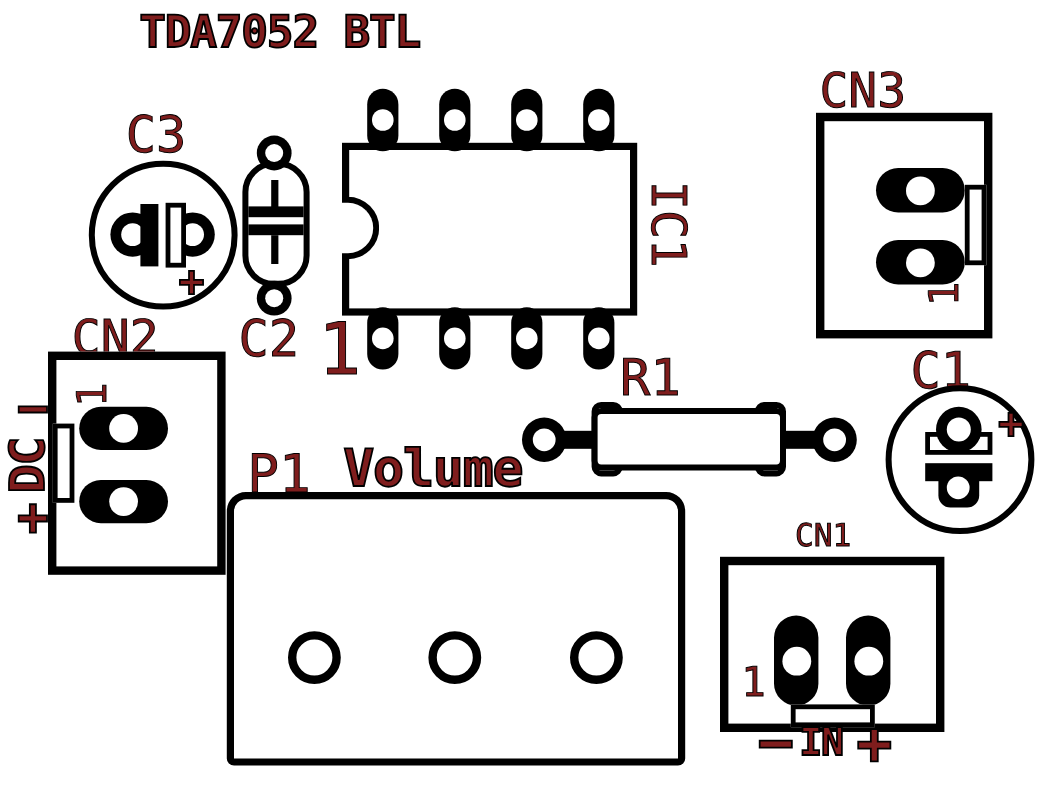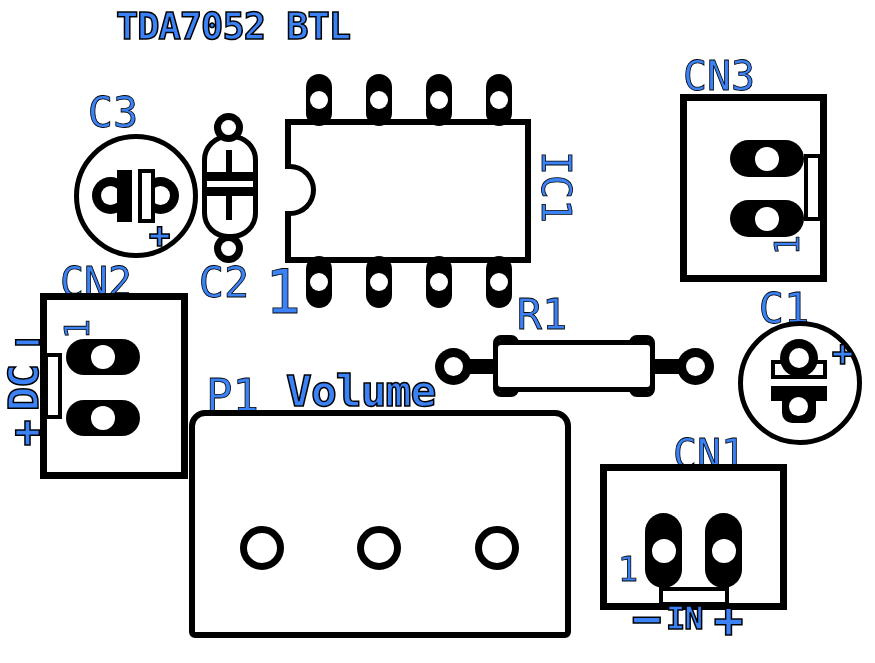--- a/index.html
+++ b/index.html
@@ -1,38 +1,38 @@
 <!DOCTYPE html>
 <html><head>
 <meta charset="utf-8">
 <style>
   html,body{margin:0;padding:0;background:#fff;}
   #board{position:relative;width:875px;height:663px;background:#fff;overflow:hidden;
-         font-family:"DejaVu Sans Mono",monospace;color:#3b82f6;}
+         font-family:"DejaVu Sans Mono",monospace;color:#7f1d1d;}
   .abs{position:absolute;box-sizing:border-box;}
   .ink{background:#000;}
   .outline{background:#fff;border:5px solid #000;}
   .donut{background:#000;border-radius:50%;}
   .hole{position:absolute;inset:0;margin:auto;background:#fff;border-radius:50%;}
   .stadium{background:#000;}
   .lbl{white-space:nowrap;line-height:1;-webkit-text-stroke:0.8px #000;}
   .lbl-b{font-weight:bold;-webkit-text-stroke:1.5px #000;letter-spacing:-1px;}
   .ctr{display:flex;align-items:center;justify-content:center;text-align:center;}
   .rot90{transform:rotate(90deg);}
   .rotm90{transform:rotate(-90deg);}
 </style>
 </head>
 <body>
 
 <div id="board">
 
   <div class="abs lbl lbl-b" style="left:116px;top:8px;font-size:37px;">TDA7052 BTL</div>
 
   <div>
-    <div class="abs lbl ctr" style="left:83px;top:92px;width:60px;font-size:42px;">C3</div>
+    <div class="abs lbl ctr" style="left:100px;top:92px;width:60px;font-size:42px;">C3</div>
     <div class="abs outline" style="left:74px;top:134px;width:124px;height:124px;border-radius:50%;"></div>
     <div class="abs donut" style="left:92px;top:177px;width:37px;height:37px;">
       <span class="hole" style="width:19px;height:19px;"></span>
     </div>
     <div class="abs ink" style="left:117px;top:170px;width:15px;height:52px;"></div>
     <div class="abs donut" style="left:142px;top:177px;width:37px;height:37px;">
       <span class="hole" style="width:19px;height:19px;"></span>
     </div>
     <div class="abs" style="left:138px;top:169px;width:17px;height:54px;background:#fff;border:4px solid #000;"></div>
     <div class="abs lbl lbl-b ctr" style="left:141px;top:218px;width:36px;height:36px;font-size:36px;">+</div>
@@ -148,21 +148,21 @@
   <div>
     <div class="abs lbl" style="left:206px;top:374px;font-size:44px;">P1</div>
     <div class="abs lbl lbl-b" style="left:286px;top:370px;font-size:43px;">Volume</div>
     <div class="abs outline" style="left:189px;top:410px;width:382px;height:228px;border-width:6px;border-radius:16px 16px 6px 6px;"></div>
     <div class="abs" style="left:240px;top:526px;width:44px;height:44px;border:7px solid #000;border-radius:50%;background:#fff;"></div>
     <div class="abs" style="left:357px;top:526px;width:44px;height:44px;border:7px solid #000;border-radius:50%;background:#fff;"></div>
     <div class="abs" style="left:475px;top:526px;width:44px;height:44px;border:7px solid #000;border-radius:50%;background:#fff;"></div>
   </div>
 
   <div>
-    <div class="abs lbl ctr" style="left:639px;top:434px;width:140px;font-size:40px;text-align:center;">CN1</div>
+    <div class="abs lbl ctr" style="left:616px;top:434px;width:140px;font-size:26px;text-align:center;">CN1</div>
     <div class="abs outline" style="left:600px;top:464px;width:187px;height:146px;border-width:7px;"></div>
     <div class="abs stadium" style="left:645px;top:513px;width:37px;height:75px;border-radius:19px;">
       <span class="hole" style="width:24px;height:24px;"></span>
       </div>
     <div class="abs stadium" style="left:705px;top:513px;width:37px;height:75px;border-radius:19px;">
       <span class="hole" style="width:24px;height:24px;"></span>
       </div>
     <div class="abs" style="left:659px;top:587px;width:70px;height:19px;background:#fff;border:4px solid #000;"></div>
     <div class="abs lbl ctr" style="left:612px;top:552px;width:32px;font-size:34px;">1</div>
     <div class="abs lbl lbl-b ctr" style="left:624px;top:595px;width:44px;height:48px;font-size:50px;">−</div>

